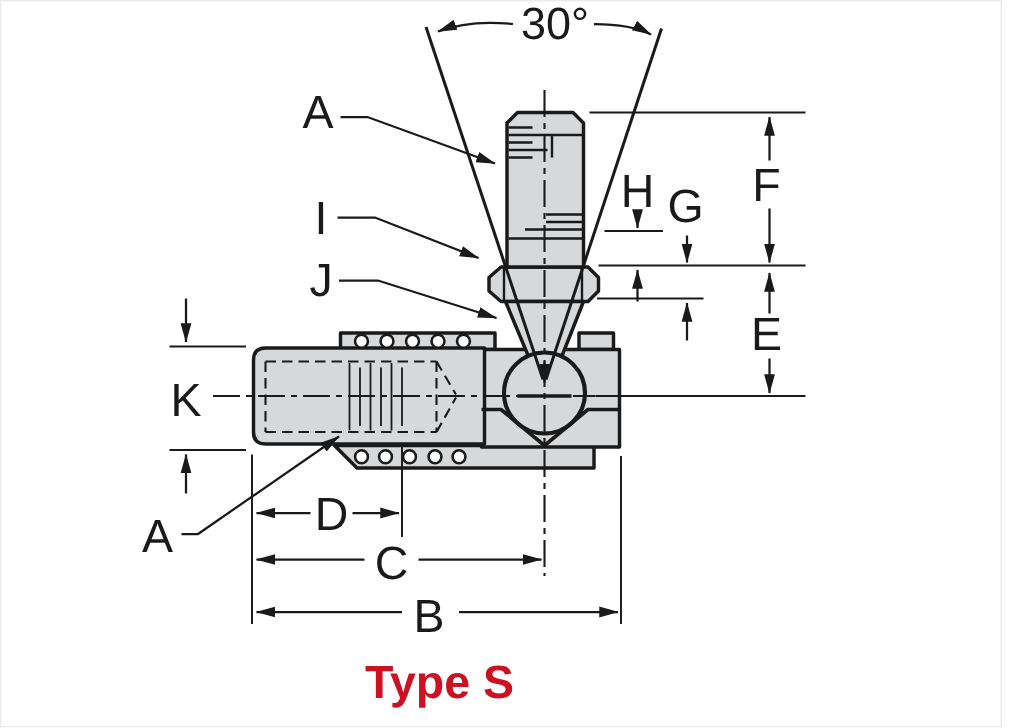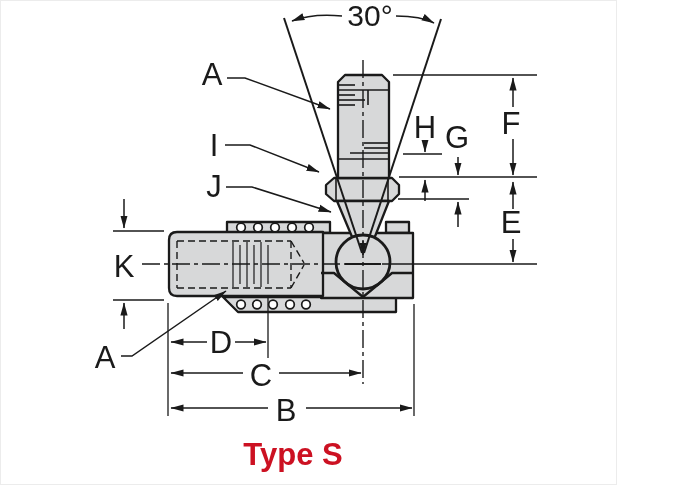--- a/index.html
+++ b/index.html
@@ -1,18 +1,18 @@
 <!DOCTYPE html>
 <html style="--accent: #cc1122; --fill: #d7d8d9; --line: #1a1a1a; --bg: #ffffff;"><head>
 <meta charset="utf-8">
 <style>
   html,body{margin:0;padding:0;background:#ffffff;}
   .stage{
     position:relative;
-    width:617px;height:485px;
+    width:668px;height:485px;
     background:var(--bg,#ffffff);
     border:1px solid #ececec;
     box-sizing:border-box;
     font-family:"Liberation Sans", sans-serif;
     overflow:hidden;
   }
   svg{display:block;}
   .dim-label{
     font-family:"Liberation Sans", sans-serif;
     font-size:31px;

